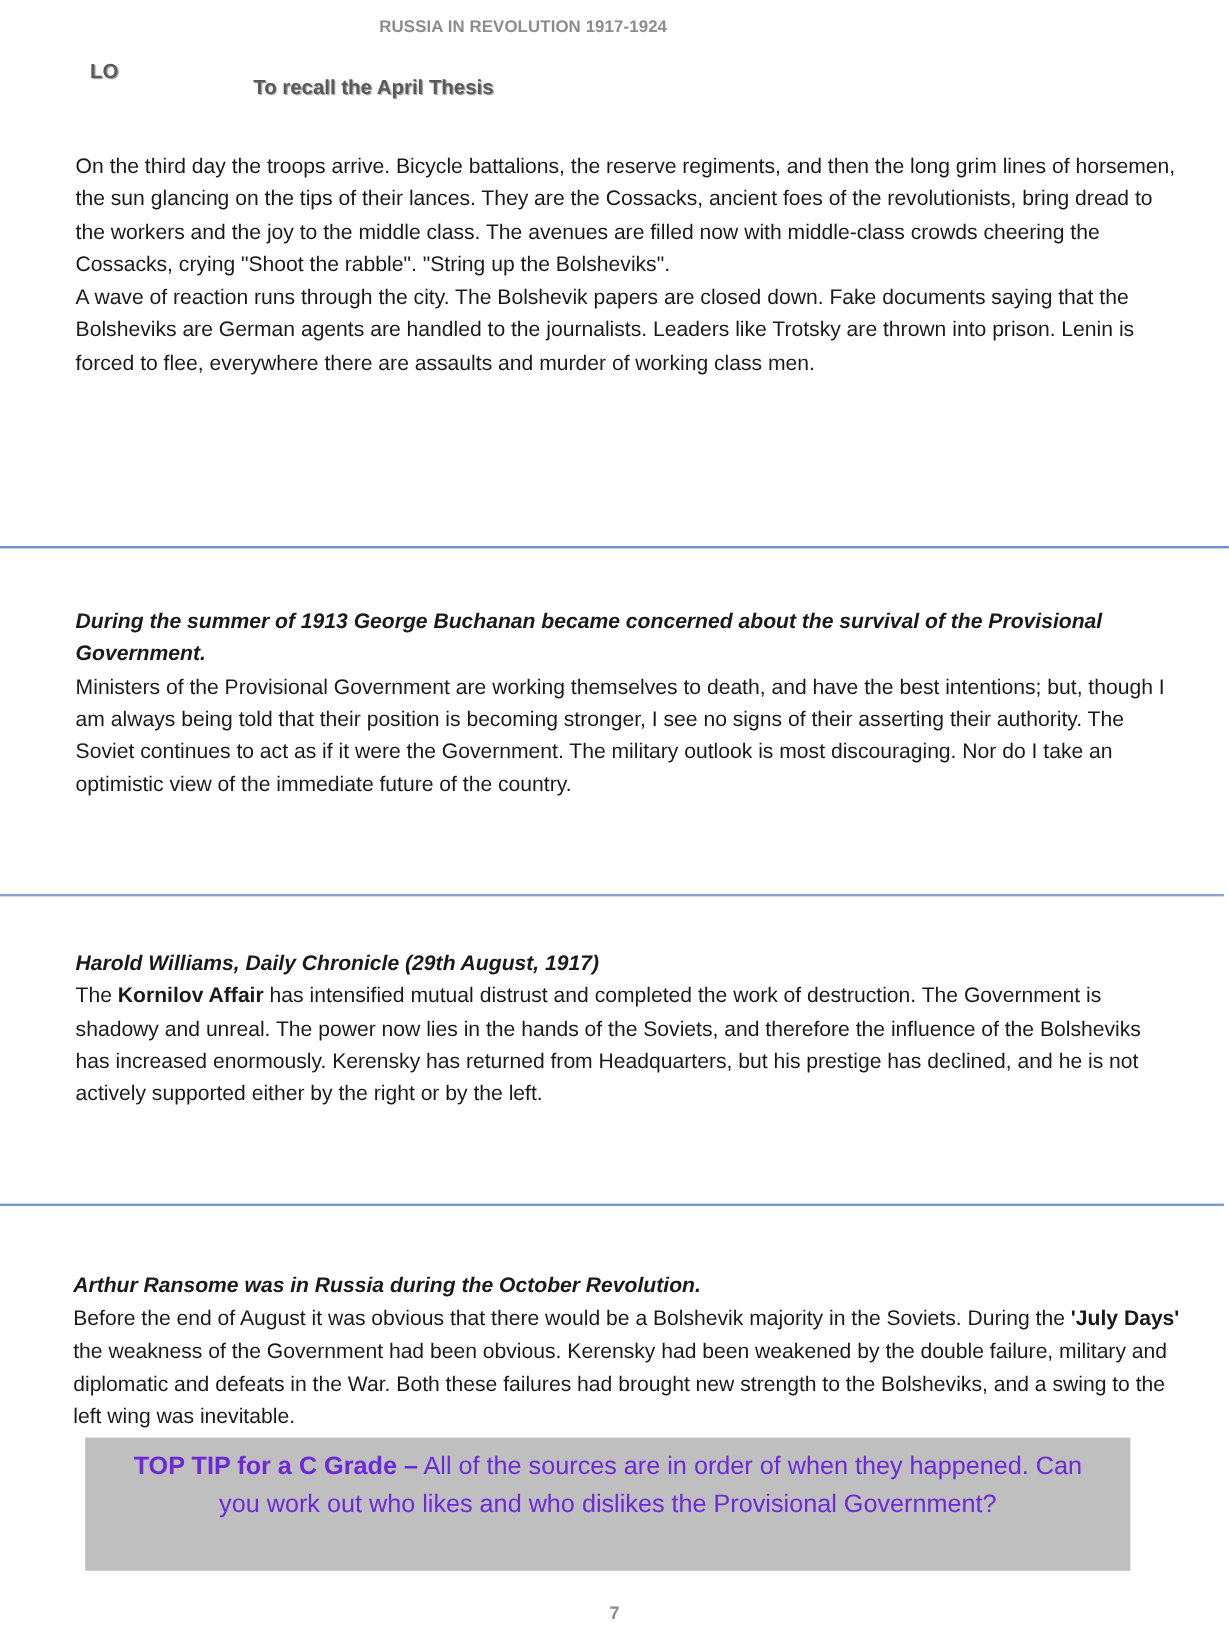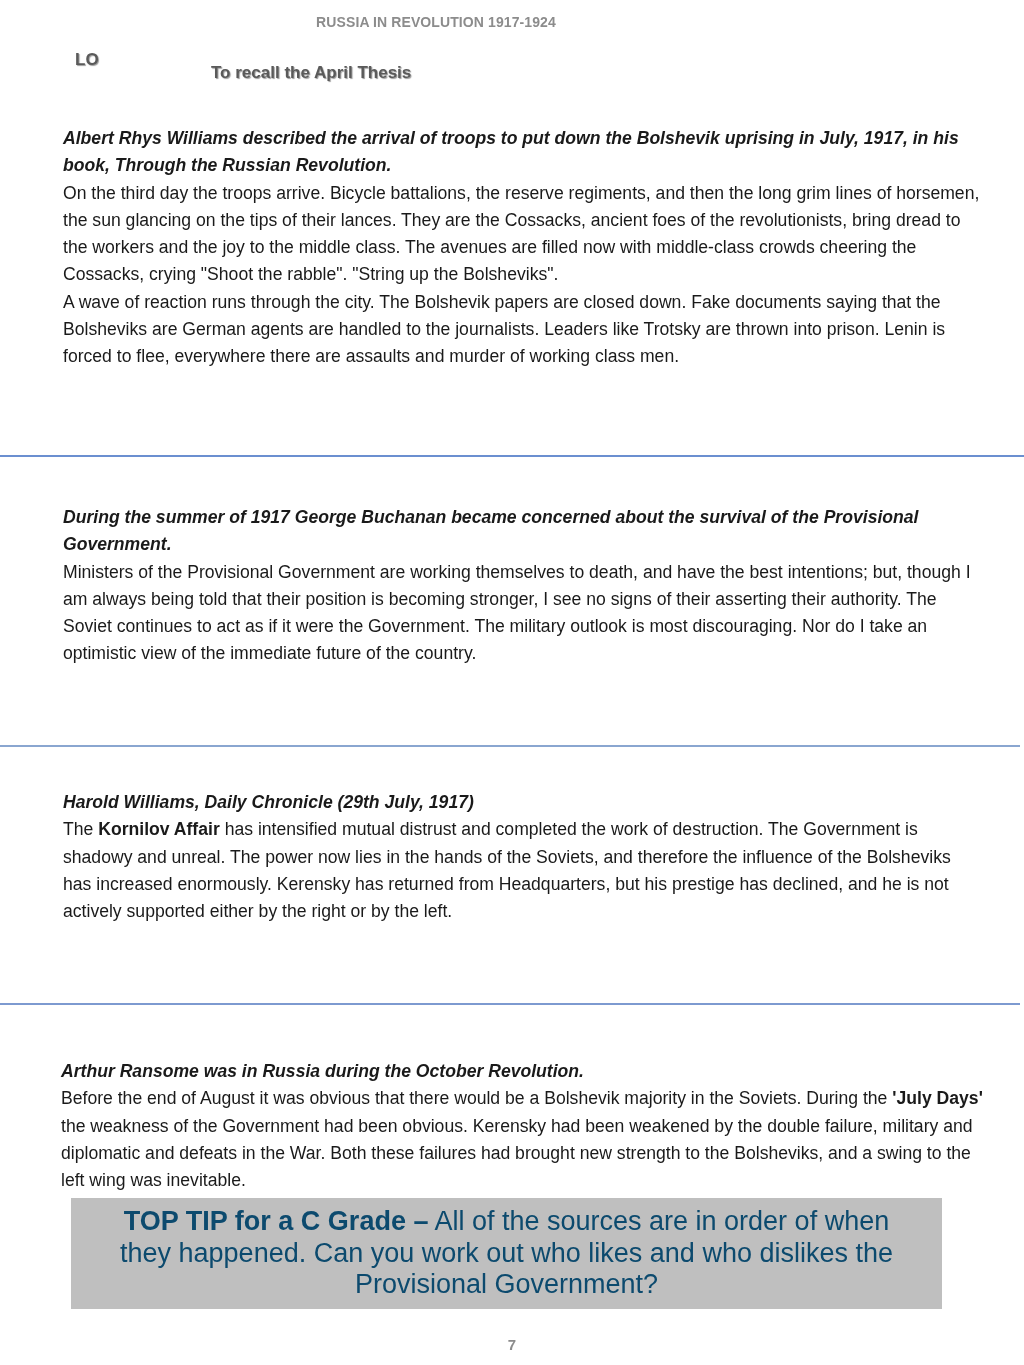--- a/index.html
+++ b/index.html
@@ -82,23 +82,23 @@
     .tip-box {
       position: absolute;
       left: 71px;
       top: 1198px;
       width: 871px;
       height: 111px;
       background: #bfbfbf;
       box-sizing: border-box;
       padding: 8px 40px 0 40px;
       text-align: center;
-      font-size: 27px;
+      font-size: 21px;
       line-height: 31.5px;
-      color: #0c4a6e;
+      color: #6d28d9;
     }
     .tip-box b { font-weight: bold; }
 
     .page-number {
       position: absolute;
       top: 1336px;
       left: 0;
       width: 1024px;
       text-align: center;
       font-size: 15px;
@@ -112,36 +112,35 @@
 <div class="page-header">RUSSIA IN REVOLUTION 1917-1924</div>
 
 <div class="lo-block">
   <div class="lo-label">LO</div>
   <div class="lo-objectives">
     <div>To recall the April Thesis</div>
   </div>
 </div>
 
 <div class="source source-1">
-  <div class="intro">Albert Rhys Williams described the arrival of troops to put down the Bolshevik uprising in July, 1917, in his book, Through the Russian Revolution.</div>
   <div class="body">On the third day the troops arrive. Bicycle battalions, the reserve regiments, and then the long grim lines of horsemen, the sun glancing on the tips of their lances. They are the Cossacks, ancient foes of the revolutionists, bring dread to the workers and the joy to the middle class. The avenues are filled now with middle-class crowds cheering the Cossacks, crying "Shoot the rabble". "String up the Bolsheviks".</div>
   <div class="body">A wave of reaction runs through the city. The Bolshevik papers are closed down. Fake documents saying that the Bolsheviks are German agents are handled to the journalists. Leaders like Trotsky are thrown into prison. Lenin is forced to flee, everywhere there are assaults and murder of working class men.</div>
 </div>
 
 <div class="divider divider-1"></div>
 
 <div class="source source-2">
-  <div class="intro">During the summer of 1917 George Buchanan became concerned about the survival of the Provisional Government.</div>
+  <div class="intro">During the summer of 1913 George Buchanan became concerned about the survival of the Provisional Government.</div>
   <div class="body">Ministers of the Provisional Government are working themselves to death, and have the best intentions; but, though I am always being told that their position is becoming stronger, I see no signs of their asserting their authority. The Soviet continues to act as if it were the Government. The military outlook is most discouraging. Nor do I take an optimistic view of the immediate future of the country.</div>
 </div>
 
 <div class="divider divider-2"></div>
 
 <div class="source source-3">
-  <div class="intro">Harold Williams, Daily Chronicle (29th July, 1917)</div>
+  <div class="intro">Harold Williams, Daily Chronicle (29th August, 1917)</div>
   <div class="body"><span>The </span><b>Kornilov Affair</b><span> has intensified mutual distrust and completed the work of destruction. The Government is shadowy and unreal. The power now lies in the hands of the Soviets, and therefore the influence of the Bolsheviks has increased enormously. Kerensky has returned from Headquarters, but his prestige has declined, and he is not actively supported either by the right or by the left.</span></div>
 </div>
 
 <div class="divider divider-3"></div>
 
 <div class="source source-4">
   <div class="intro">Arthur Ransome was in Russia during the October Revolution.</div>
   <div class="body"><span>Before the end of August it was obvious that there would be a Bolshevik majority in the Soviets. During the </span><b>'July Days'</b><span> the weakness of the Government had been obvious. Kerensky had been weakened by the double failure, military and diplomatic and defeats in the War. Both these failures had brought new strength to the Bolsheviks, and a swing to the left wing was inevitable.</span></div>
 </div>
 

